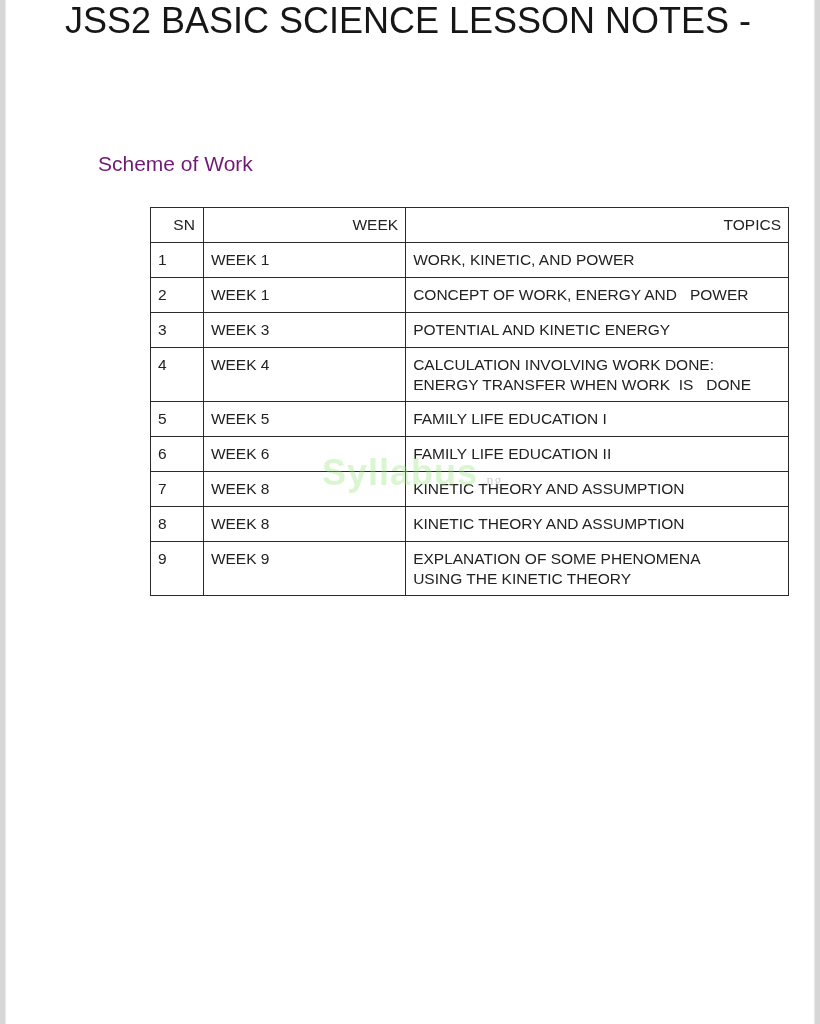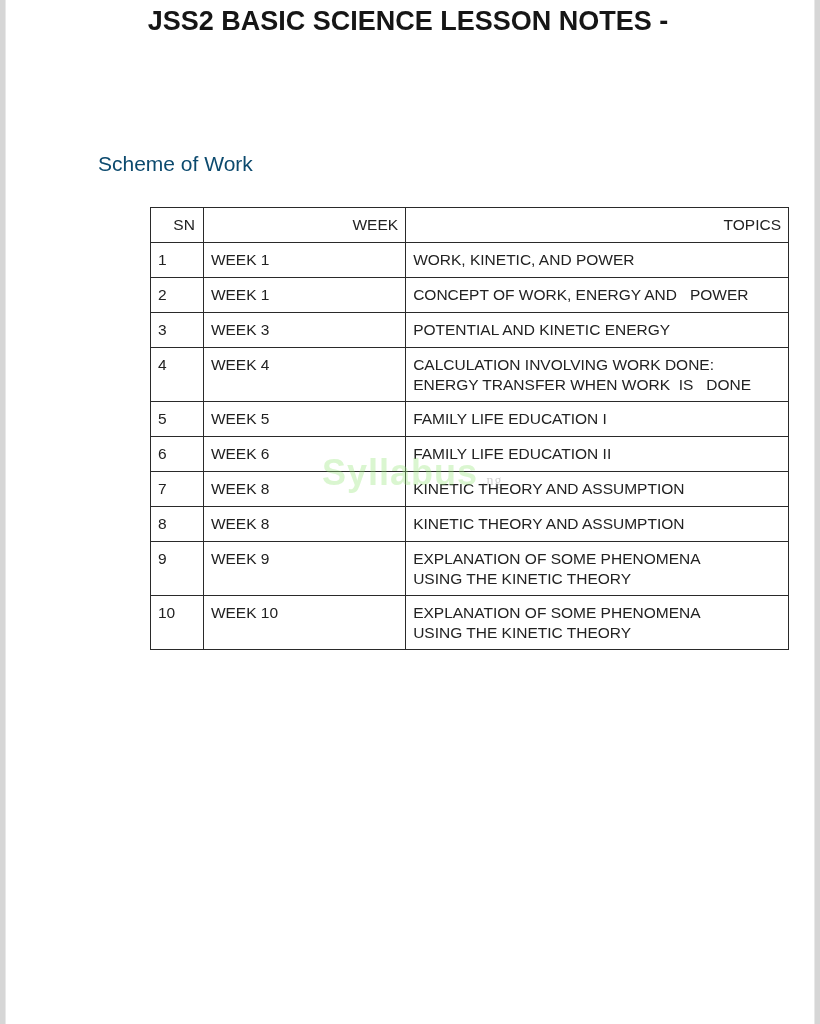--- a/index.html
+++ b/index.html
@@ -12,27 +12,27 @@
     }
     .page {
       position: absolute; left: 5px; top: 0; width: 810px; height: 1024px;
       background: #ffffff;
       box-shadow: inset 1px 0 0 #e8e8e8, inset -1px 0 0 #e8e8e8;
     }
     .title {
       position: absolute; left: 0; top: 2px; width: 816px;
       margin-left: -5px;
       text-align: center;
-      font-size: 27px; line-height: 38px; font-weight: bold;
+      font-size: 36px; line-height: 38px; font-weight: normal;
       color: #161616;
       margin-top: 0; margin-bottom: 0;
     }
     .subheading {
       position: absolute; left: 98px; top: 150px;
-      font-size: 21px; line-height: 28px; color: #0c4a6e;
+      font-size: 21px; line-height: 28px; color: #701a75;
       margin: 0; font-weight: normal;
     }
     table.scheme {
       position: absolute; left: 150px; top: 207px;
       border-collapse: collapse;
       width: 639px;
       font-size: 15.5px; color: #222;
     }
     table.scheme th, table.scheme td {
       border: 1.6px solid #2a2a2a;
@@ -131,26 +131,18 @@
       <td><span>KINETIC THEORY AND ASSUMPTION</span></td>
     </tr>
     <tr>
       <td>9</td>
       <td>WEEK 9</td>
       <td>
         <span>EXPLANATION OF SOME PHENOMENA</span><br>
         <span>USING THE KINETIC THEORY</span>
       </td>
     </tr>
-    <tr>
-      <td>10</td>
-      <td>WEEK 10</td>
-      <td>
-        <span>EXPLANATION OF SOME PHENOMENA</span><br>
-        <span>USING THE KINETIC THEORY</span>
-      </td>
-    </tr>
   </tbody>
 </table>
 
 <div class="watermark">
   <span>Syllabus</span><span class="tld">.ng</span>
 </div>
 
 </body></html>

